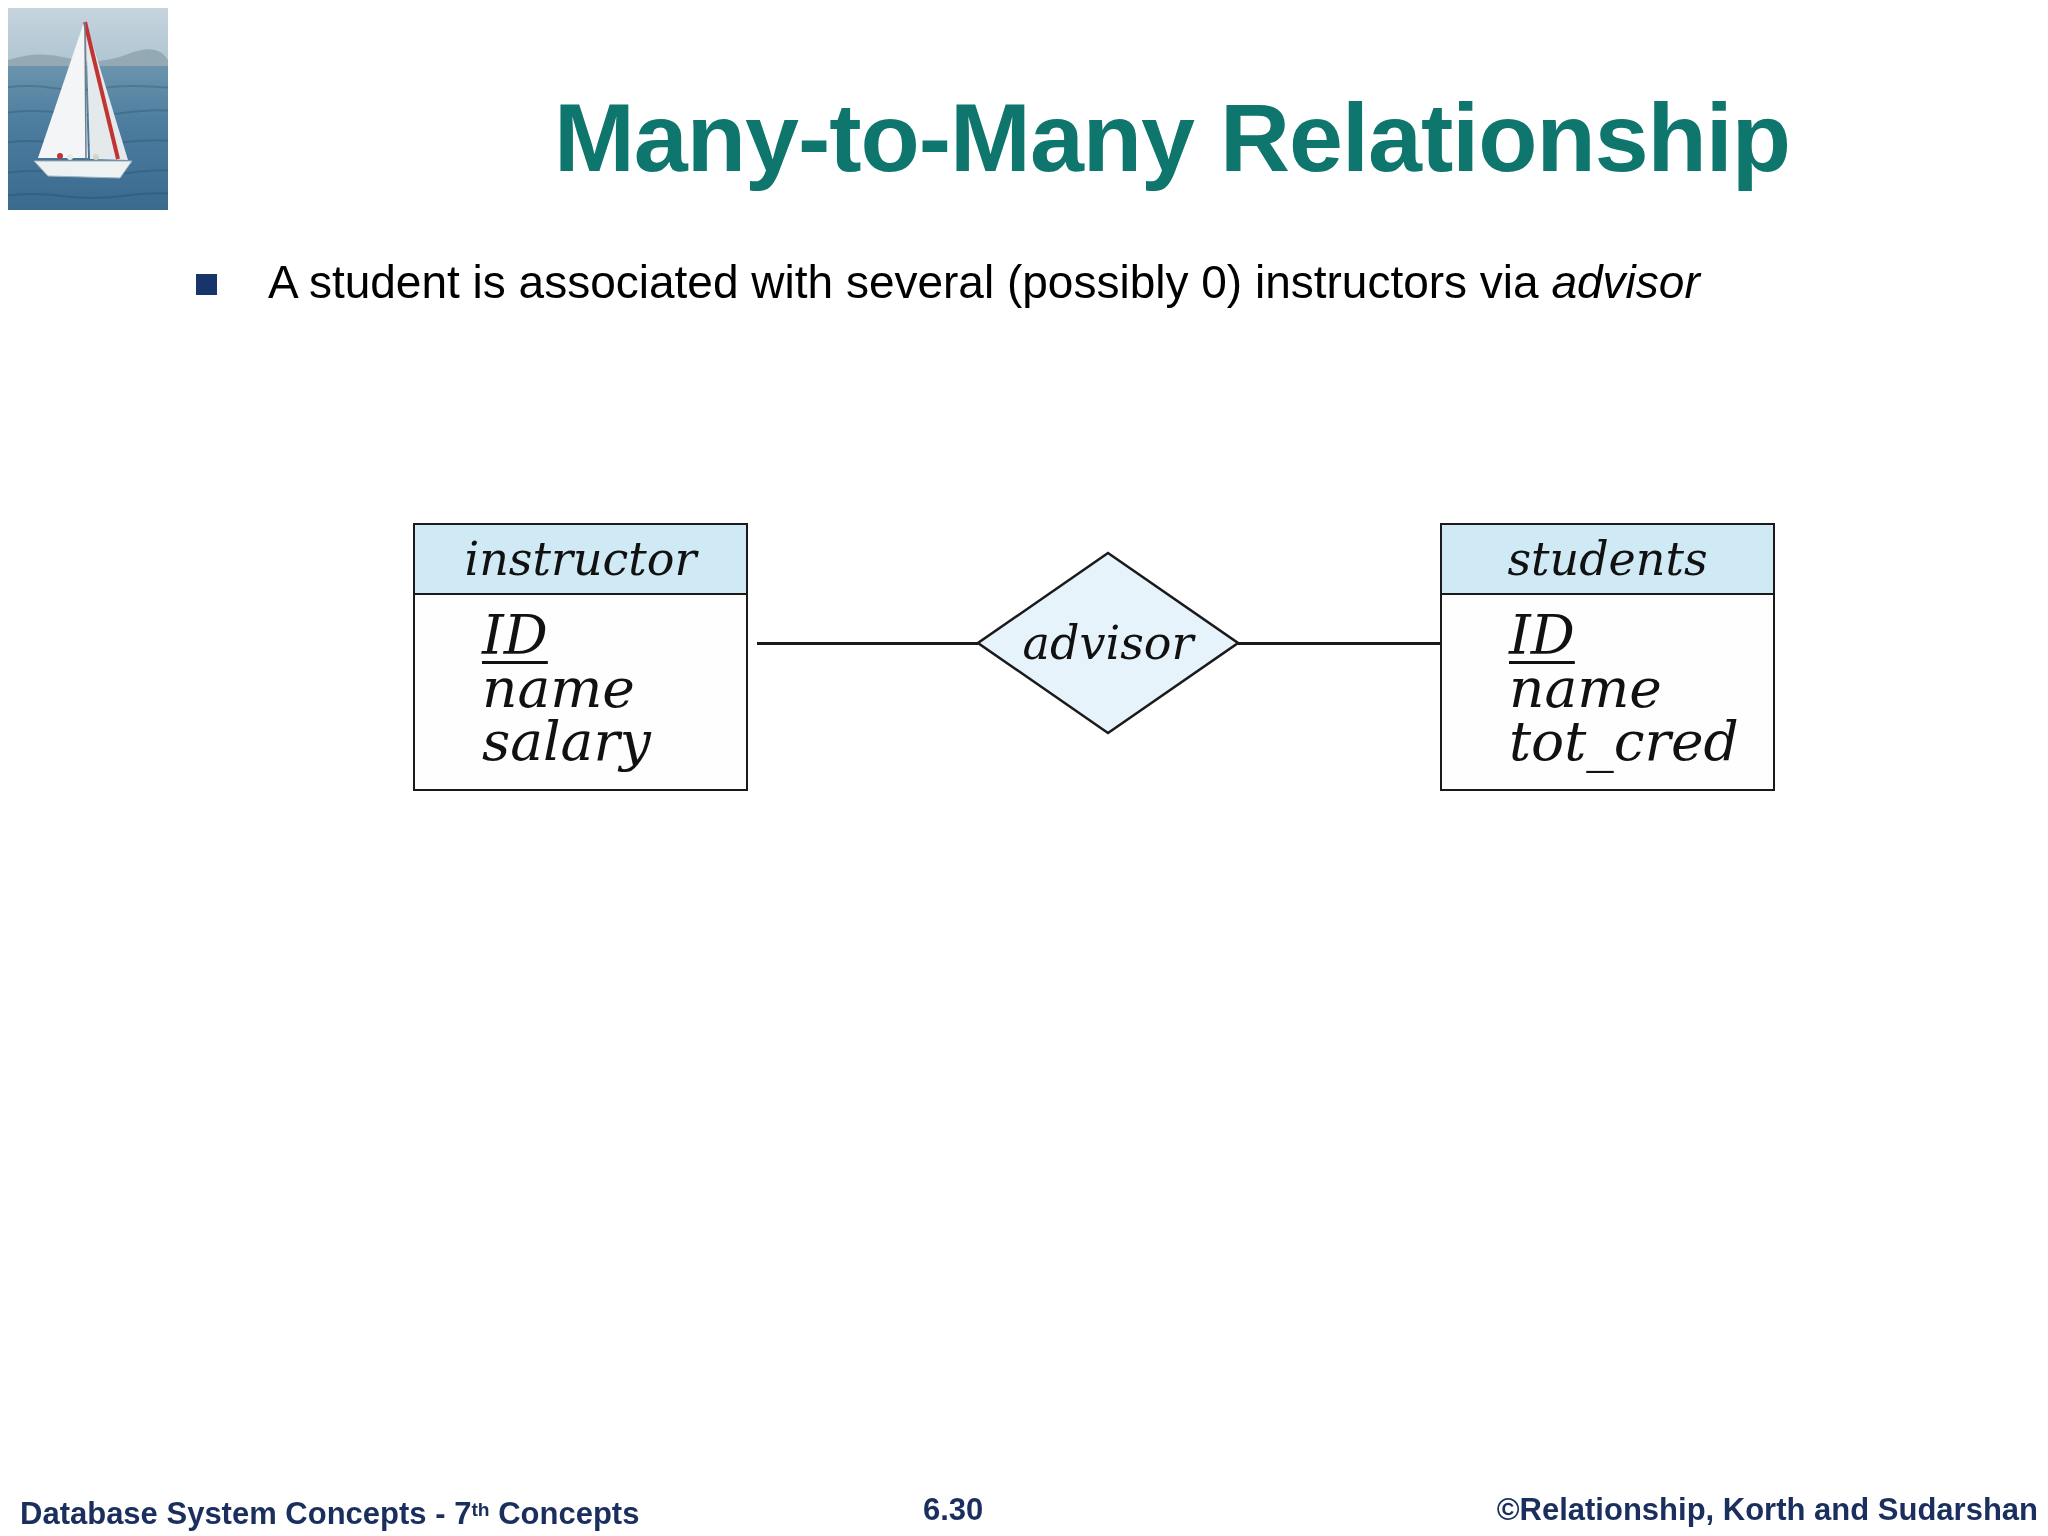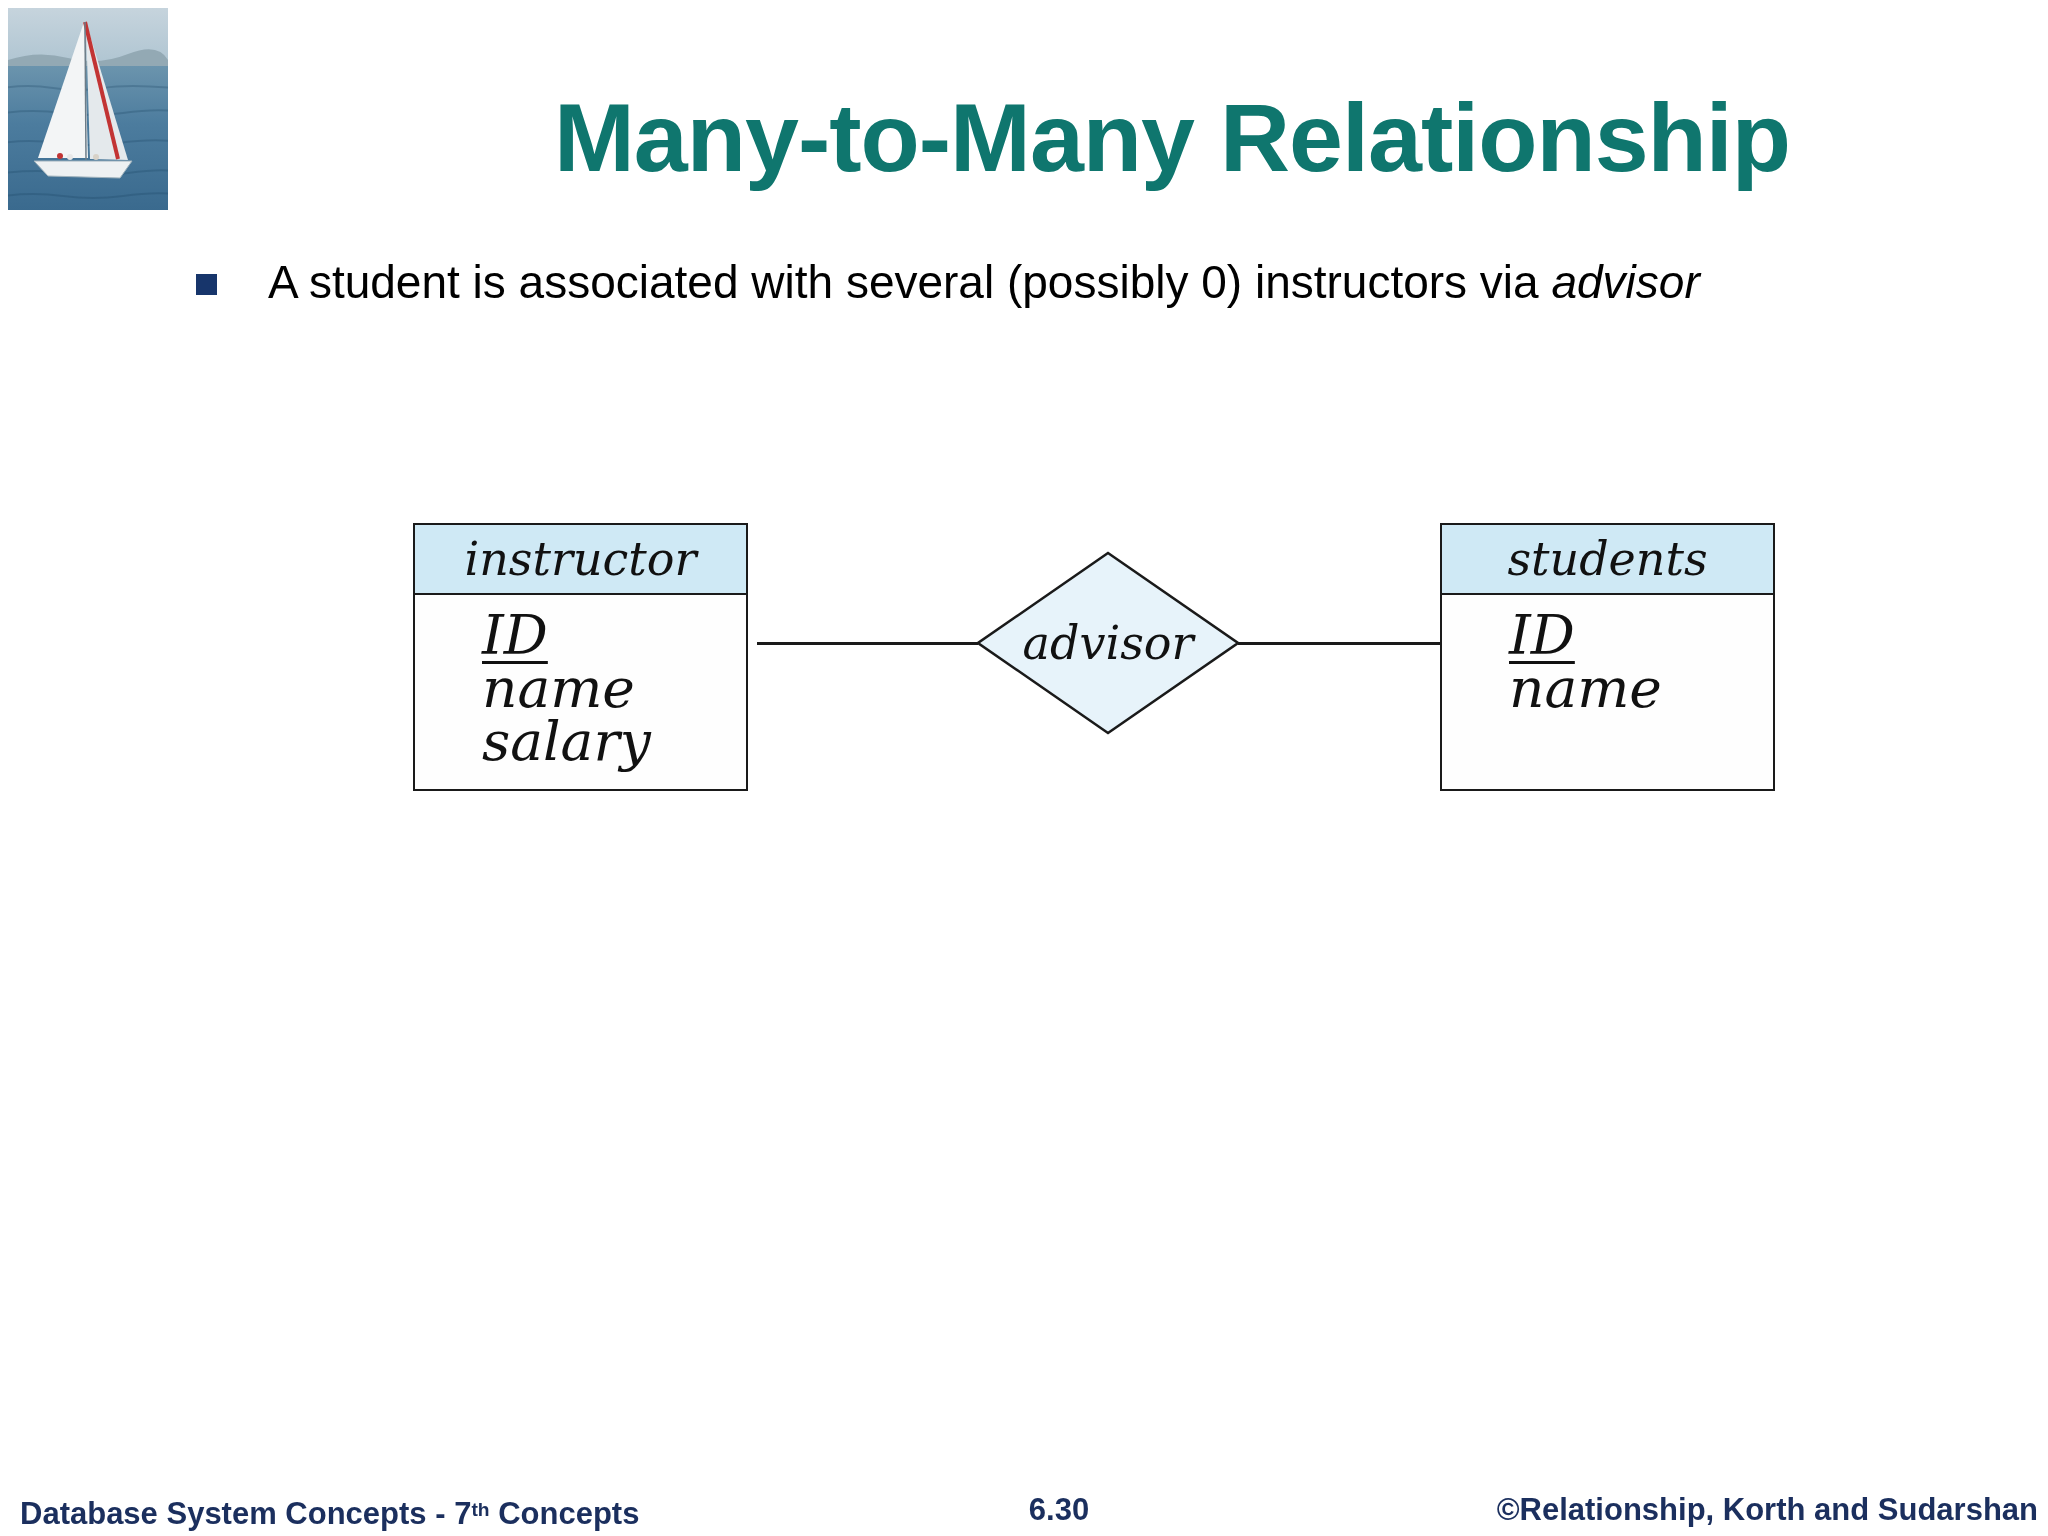--- a/index.html
+++ b/index.html
@@ -56,21 +56,21 @@
     font-family: "DejaVu Serif", "Liberation Serif", serif; font-style: italic;
     font-size: 46px; color: #111;
   }
 
   
   .footer-left, .footer-center, .footer-right {
     position: absolute; top: 1492px; font-size: 31px; font-weight: bold;
     color: #1b2f5e; line-height: 36px; white-space: nowrap;
   }
   .footer-left { left: 20px; }
-  .footer-center { left: 959px; width: 200px; text-align: center; }
+  .footer-center { left: 923px; width: 200px; text-align: left; }
   .footer-right { right: 10px; }
   .footer-sup { font-size: 0.62em; vertical-align: 0.4em; }
 </style>
 </head>
 <body>
 
 <div class="sailboat-wrap">
   <svg width="160" height="202" viewBox="0 0 160 202" xmlns="http://www.w3.org/2000/svg">
     <defs>
       <linearGradient id="sky" x1="0" y1="0" x2="0" y2="1">
@@ -131,18 +131,19 @@
     <polygon points="132,2 262,92 132,182 2,92" fill="#e7f3fa" stroke="#1a1a1a" stroke-width="2.5"></polygon>
   </svg>
 </div>
 <div class="diamond-label">advisor</div>
 
 <div class="entity entity-student">
   <div class="entity-header">students</div>
   <div class="entity-body">
     <div class="attr key">ID</div>
     <div class="attr">name</div>
+    <div class="attr">tot_cred</div>
   </div>
 </div>
 
 <div class="footer-left"><span>Database System Concepts - 7</span><span class="footer-sup">th</span><span> Concepts</span></div>
 <div class="footer-center">6.30</div>
 <div class="footer-right">©Relationship, Korth and Sudarshan</div>
 
 </body></html>

